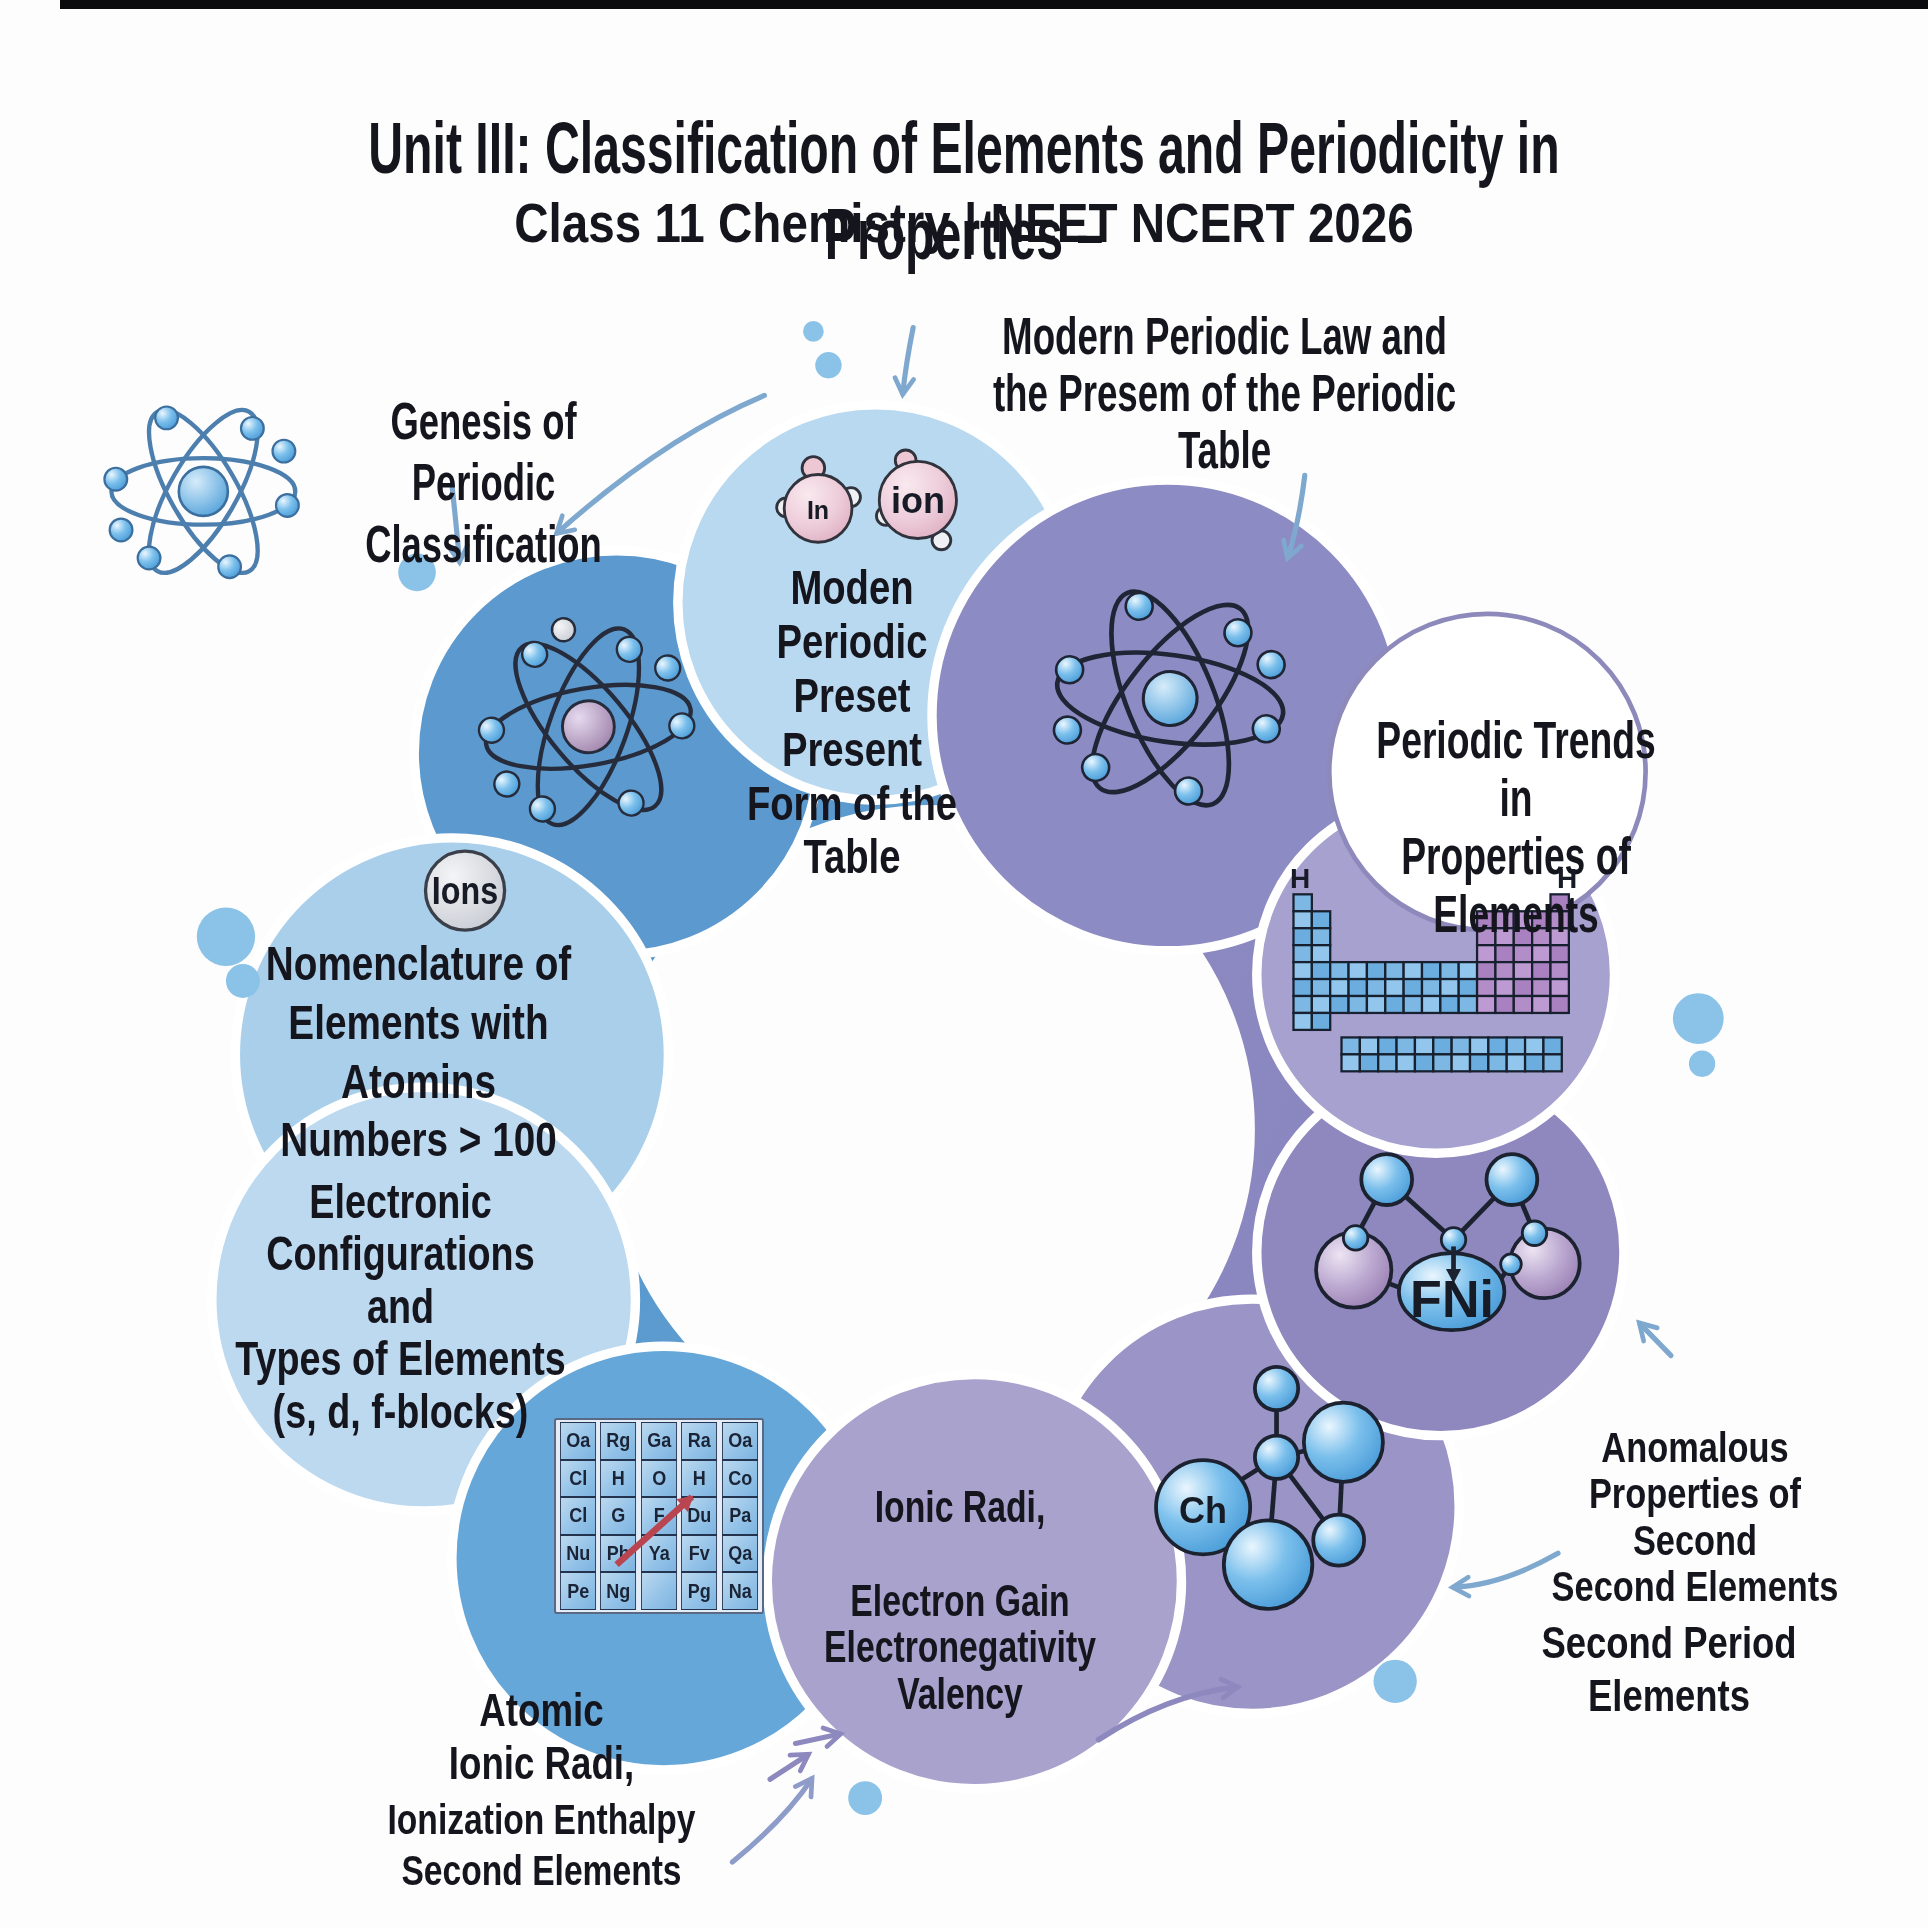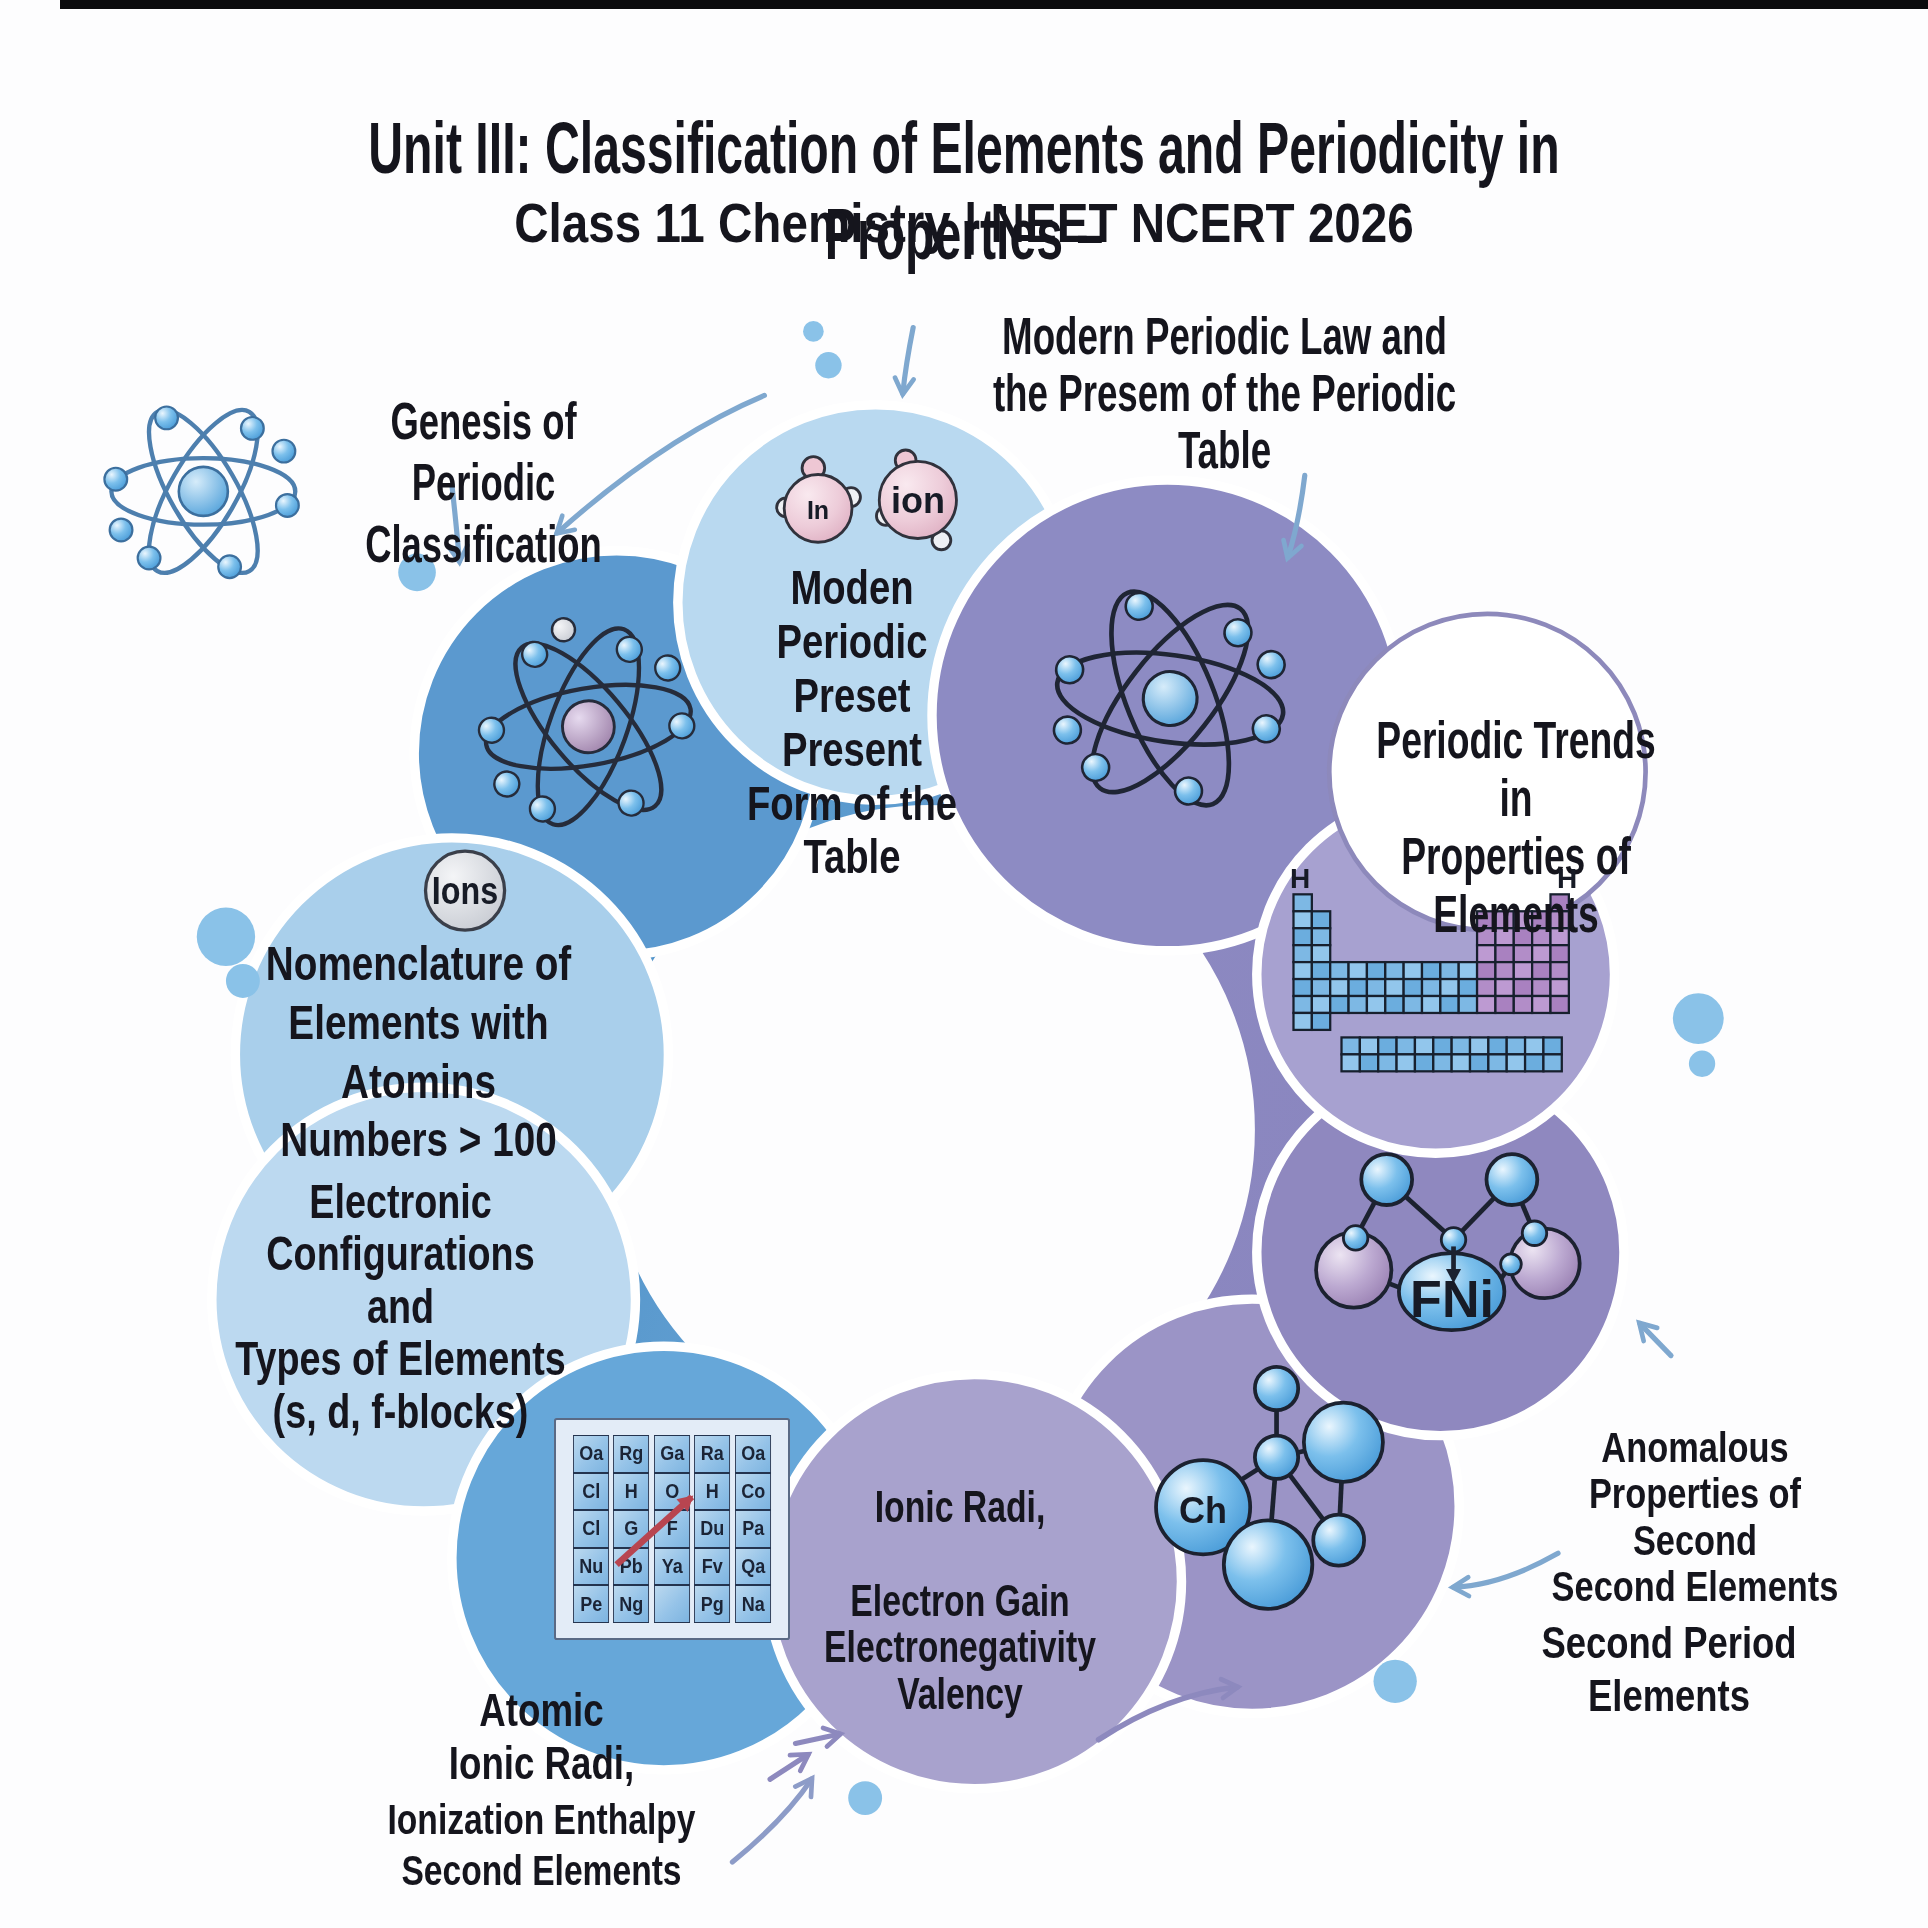--- a/index.html
+++ b/index.html
@@ -7,21 +7,21 @@
          font-family:"Liberation Sans","DejaVu Sans",sans-serif;}
   #gfx,#overlay{position:absolute;inset:0;}
   #gfx{z-index:1;}
   #txt{position:absolute;inset:0;z-index:2;pointer-events:none;}
   #overlay{z-index:3;pointer-events:none;}
   .lbl{position:absolute;white-space:pre-line;text-align:center;color:#15151d;
        font-weight:700;transform-origin:50% 0;line-height:1.18;}
   .mol{position:absolute;color:#171b26;font-weight:700;transform:translate(-50%,-50%);
        transform-origin:50% 50%;}
   #egrid{position:absolute;left:554px;top:1418px;width:202px;height:188px;
-         background:#e3ecf7;border:2.8px solid #5a6a85;border-radius:2.8px;padding:15px;
+         background:#e3ecf7;border:2.8px solid #5a6a85;border-radius:2.8px;padding:2px;
          display:grid;grid-template-columns:repeat(5,1fr);grid-template-rows:repeat(5,1fr);}
   #egrid .cell{border:1.5px solid #24344f;background:linear-gradient(135deg,#bcd9ef 0%,#95c3e8 55%,#7db4e0 100%);
          display:flex;align-items:center;justify-content:center;
          font-size:20px;font-weight:700;color:#1b2436;transform:scaleX(.9);}
   .topbar{position:absolute;left:60px;top:0;width:1868px;height:9.4px;background:#0b0b0d;}
 </style>
 </head>
 <body>
 
 <div id="stage">

